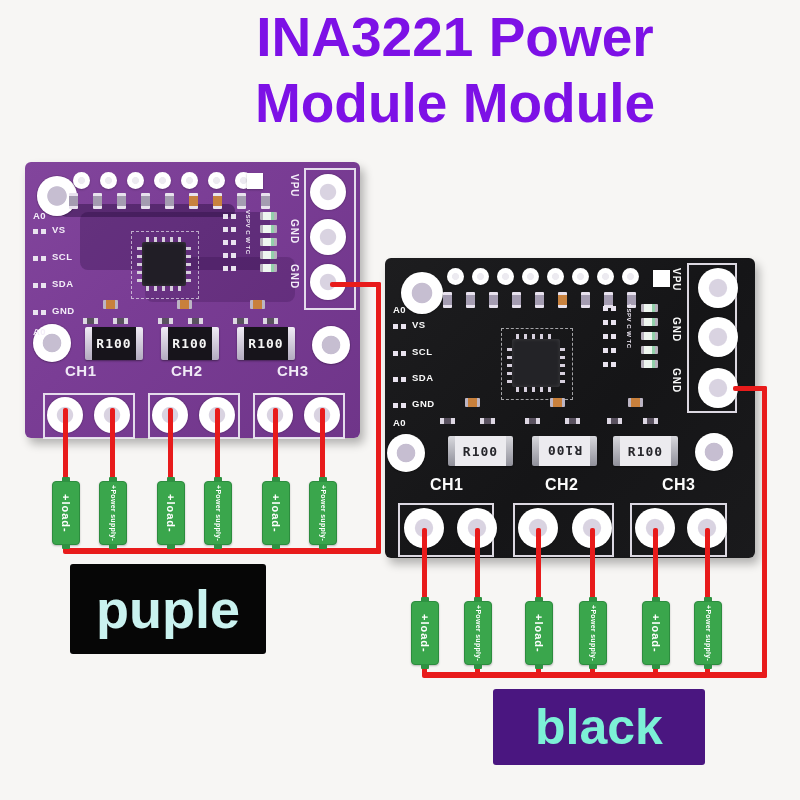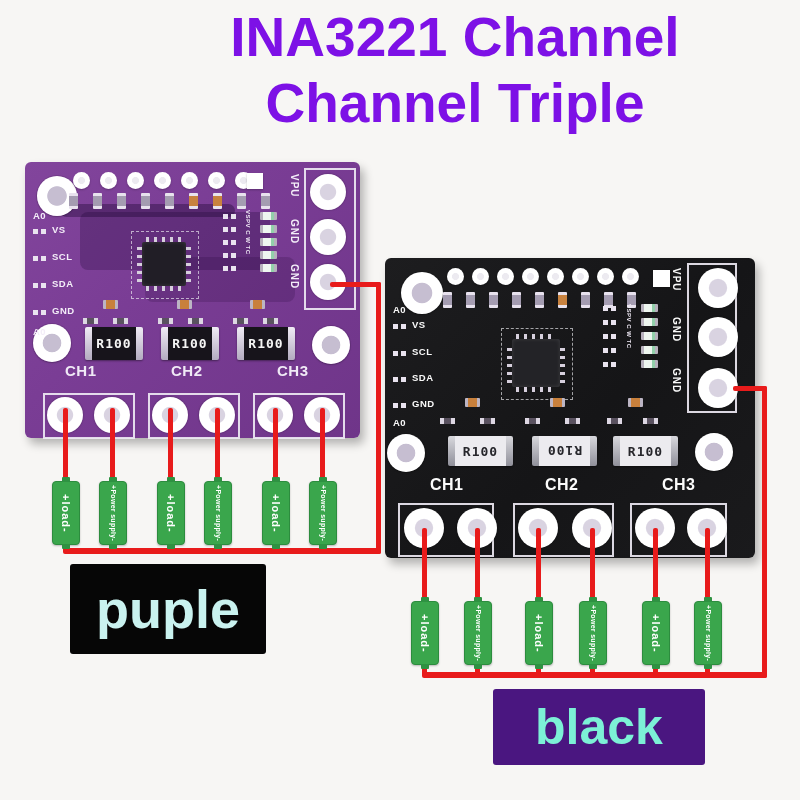--- a/index.html
+++ b/index.html
@@ -72,22 +72,22 @@
   .gtp{writing-mode:vertical-rl;color:#fff;font-weight:bold;font-size:7px;letter-spacing:.3px;}
   
   .capt{display:flex;align-items:center;justify-content:center;font-weight:bold;z-index:2;}
   #cap-purple{left:70px;top:564px;width:196px;height:90px;background:#060606;color:#c9f2ef;font-size:54px;border-radius:3px;}
   #cap-black{left:493px;top:689px;width:212px;height:76px;background:#4a1680;color:#7cf0d6;font-size:50px;border-radius:3px;}
 </style>
 </head>
 <body>
 
 <div id="title" class="ab">
-  <div>INA3221 Channel</div>
-  <div>Channel Triple</div>
+  <div>INA3221 Power</div>
+  <div>Module Module</div>
 </div>
 
 <div id="pboard" class="ab board">
   <div class="ab patch" style="left:55px;top:50px;width:190px;height:58px;"></div>
   <div class="ab patch" style="left:35px;top:42px;width:175px;height:13px;background:rgba(20,0,40,.35);"></div>
   <div class="ab patch" style="left:120px;top:95px;width:150px;height:45px;background:rgba(25,0,45,.18);"></div>
 
   <div class="ab ph" style="left:12px;top:14px;width:40px;height:40px;"></div>
   <div class="ab ph" style="left:8px;top:162px;width:38px;height:38px;"></div>
   <div class="ab ph" style="left:287px;top:164px;width:38px;height:38px;"></div>

